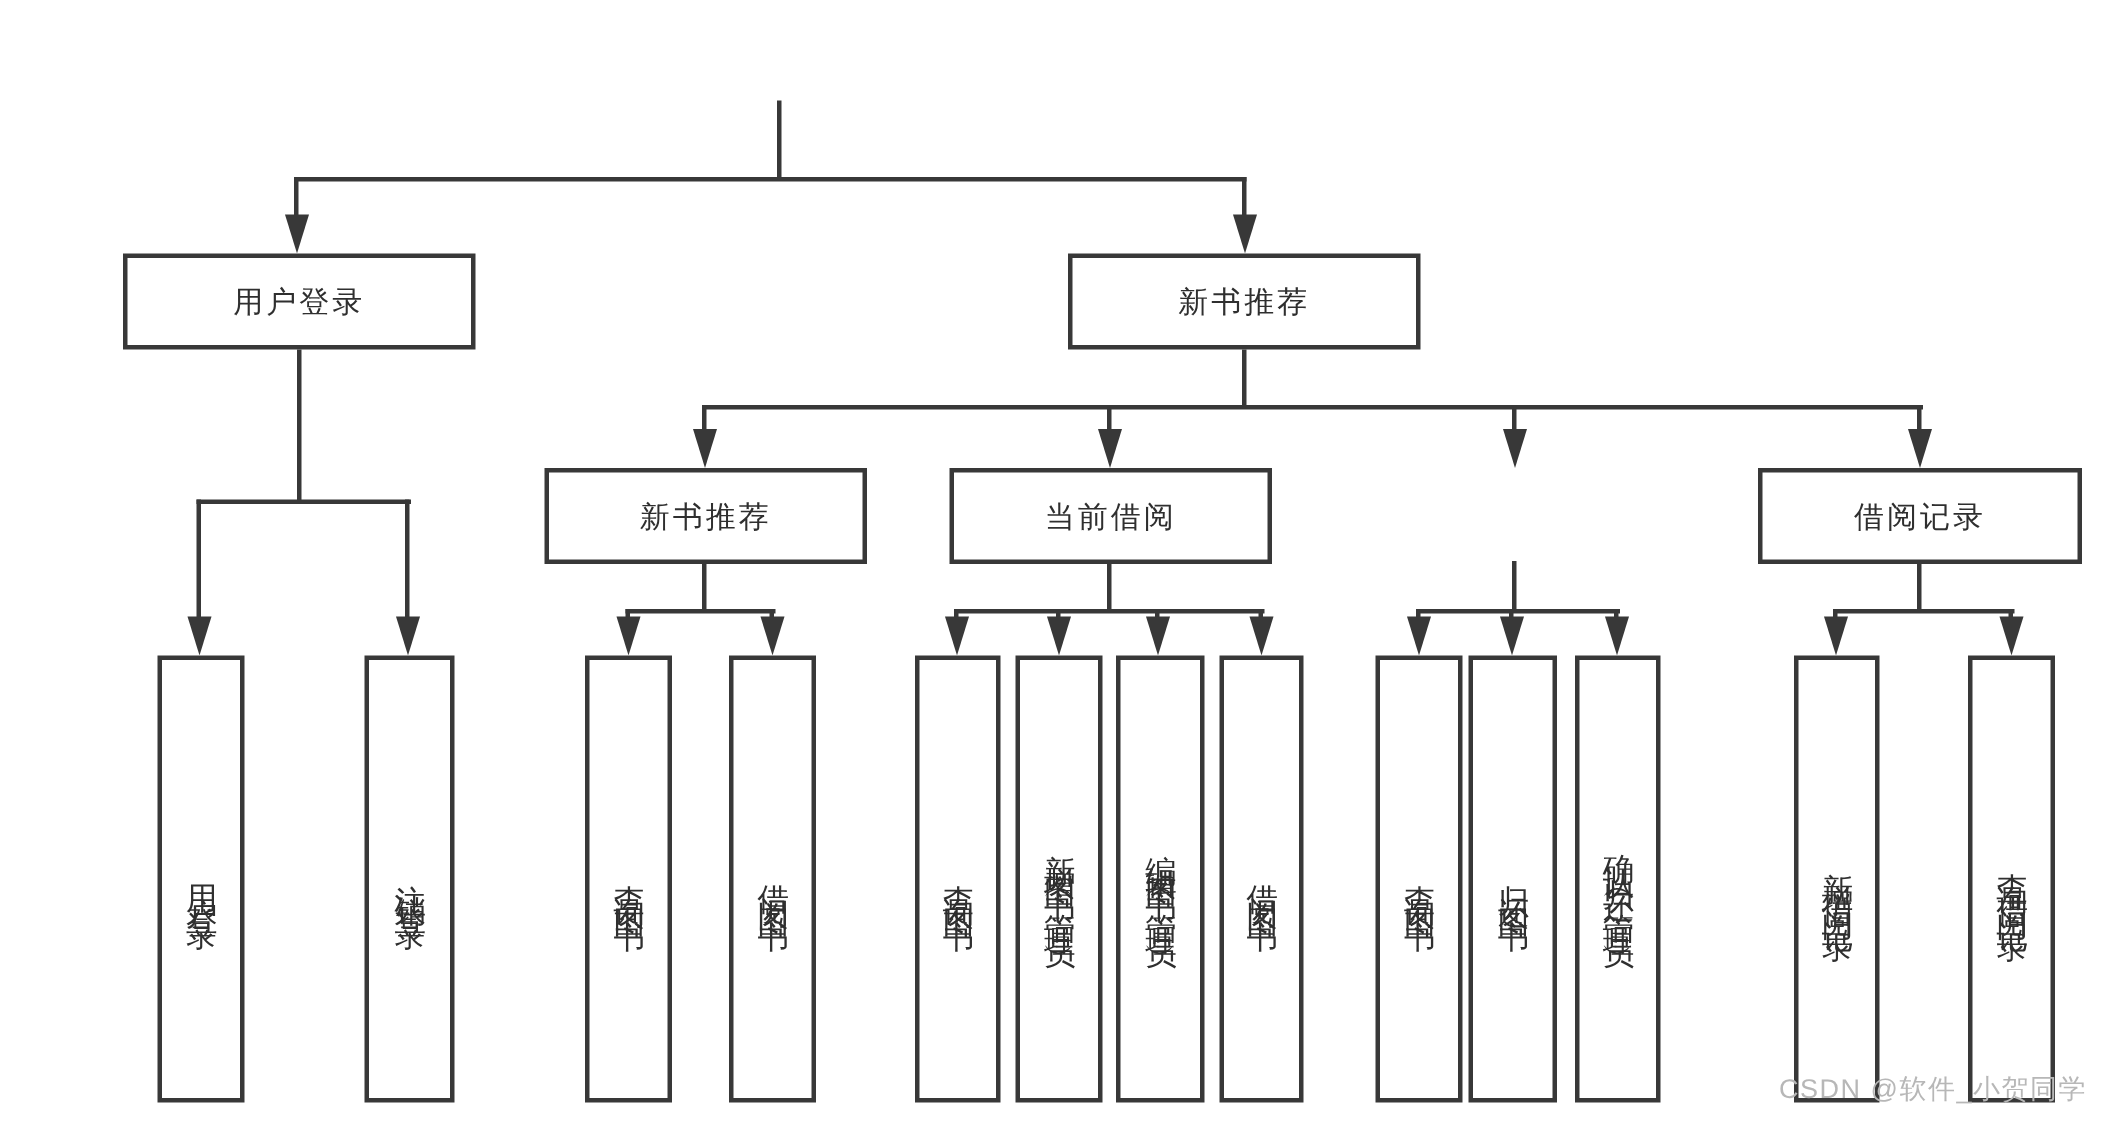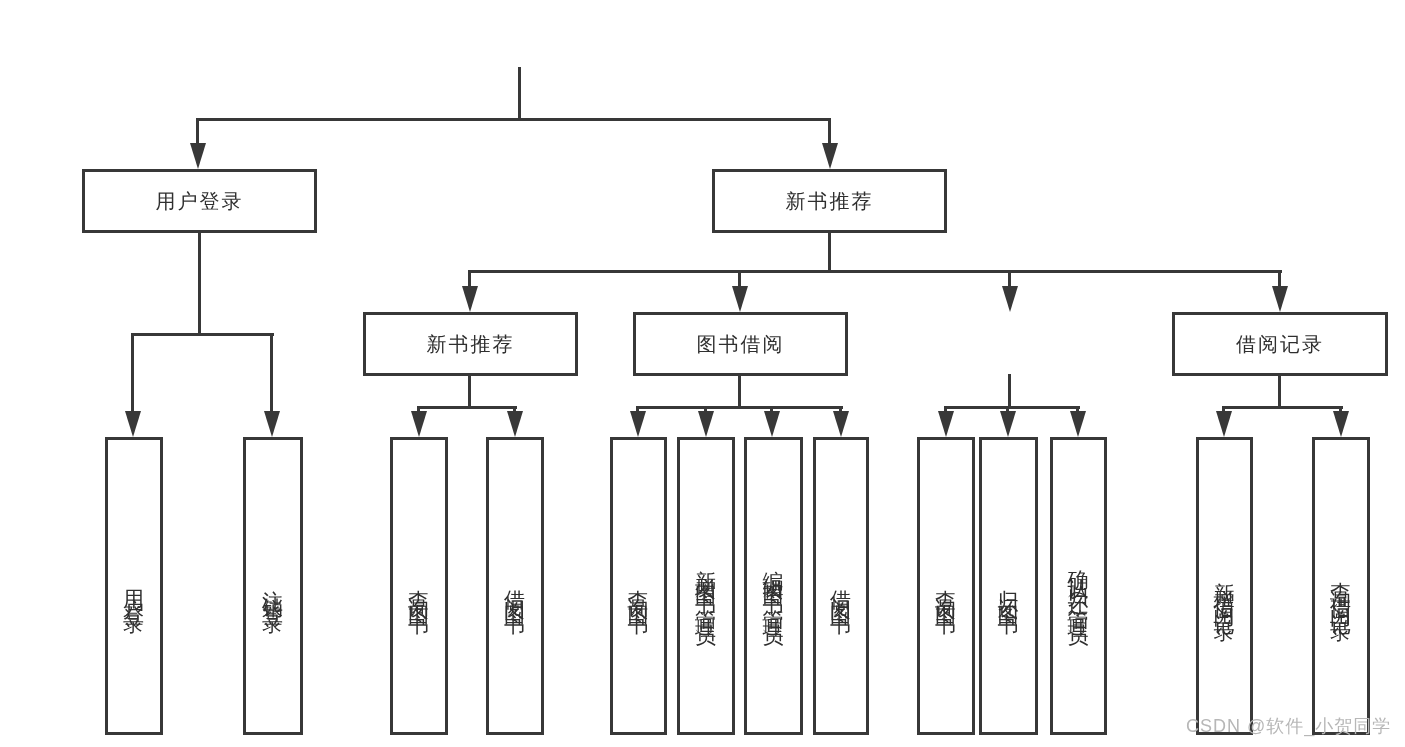--- a/index.html
+++ b/index.html
@@ -87,21 +87,21 @@
   <div class="vline" style="left:468px;top:270px;height:18px"></div>
   <div class="arrowhead" style="left:462px;top:286px"></div>
   <div class="vline" style="left:738px;top:270px;height:18px"></div>
   <div class="arrowhead" style="left:732px;top:286px"></div>
   <div class="vline" style="left:1008px;top:270px;height:18px"></div>
   <div class="arrowhead" style="left:1002px;top:286px"></div>
   <div class="vline" style="left:1278px;top:270px;height:18px"></div>
   <div class="arrowhead" style="left:1272px;top:286px"></div>
 
   <div class="box" style="left:363px;top:312px;width:215px;height:64px">新书推荐</div>
-  <div class="box" style="left:633px;top:312px;width:215px;height:64px">图书借阅</div>
+  <div class="box" style="left:633px;top:312px;width:215px;height:64px">当前借阅</div>
   <div class="box" style="left:1172px;top:312px;width:216px;height:64px">借阅记录</div>
 
   <div class="vline" style="left:468px;top:374px;height:34px"></div>
   <div class="hline" style="left:417px;top:406px;width:100px"></div>
   <div class="vline" style="left:417px;top:406px;height:10px"></div>
   <div class="arrowhead" style="left:411px;top:411px"></div>
   <div class="vline" style="left:513px;top:406px;height:10px"></div>
   <div class="arrowhead" style="left:507px;top:411px"></div>
 
   <div class="vline" style="left:738px;top:374px;height:34px"></div>

